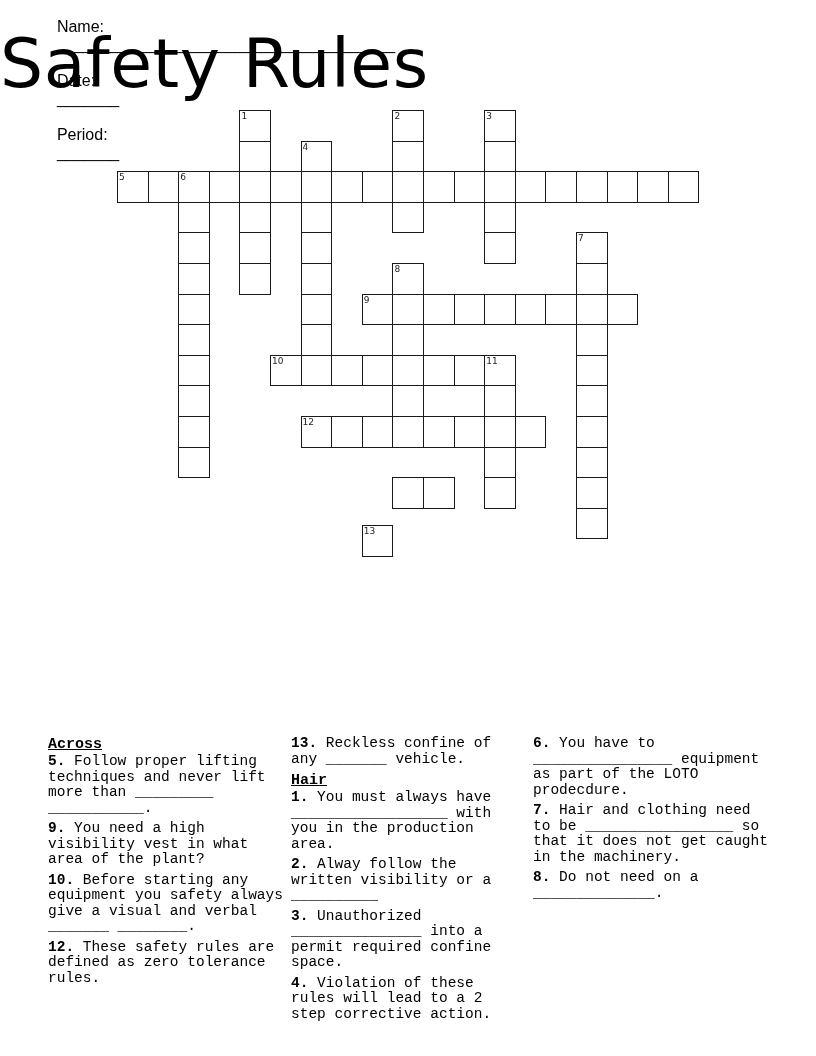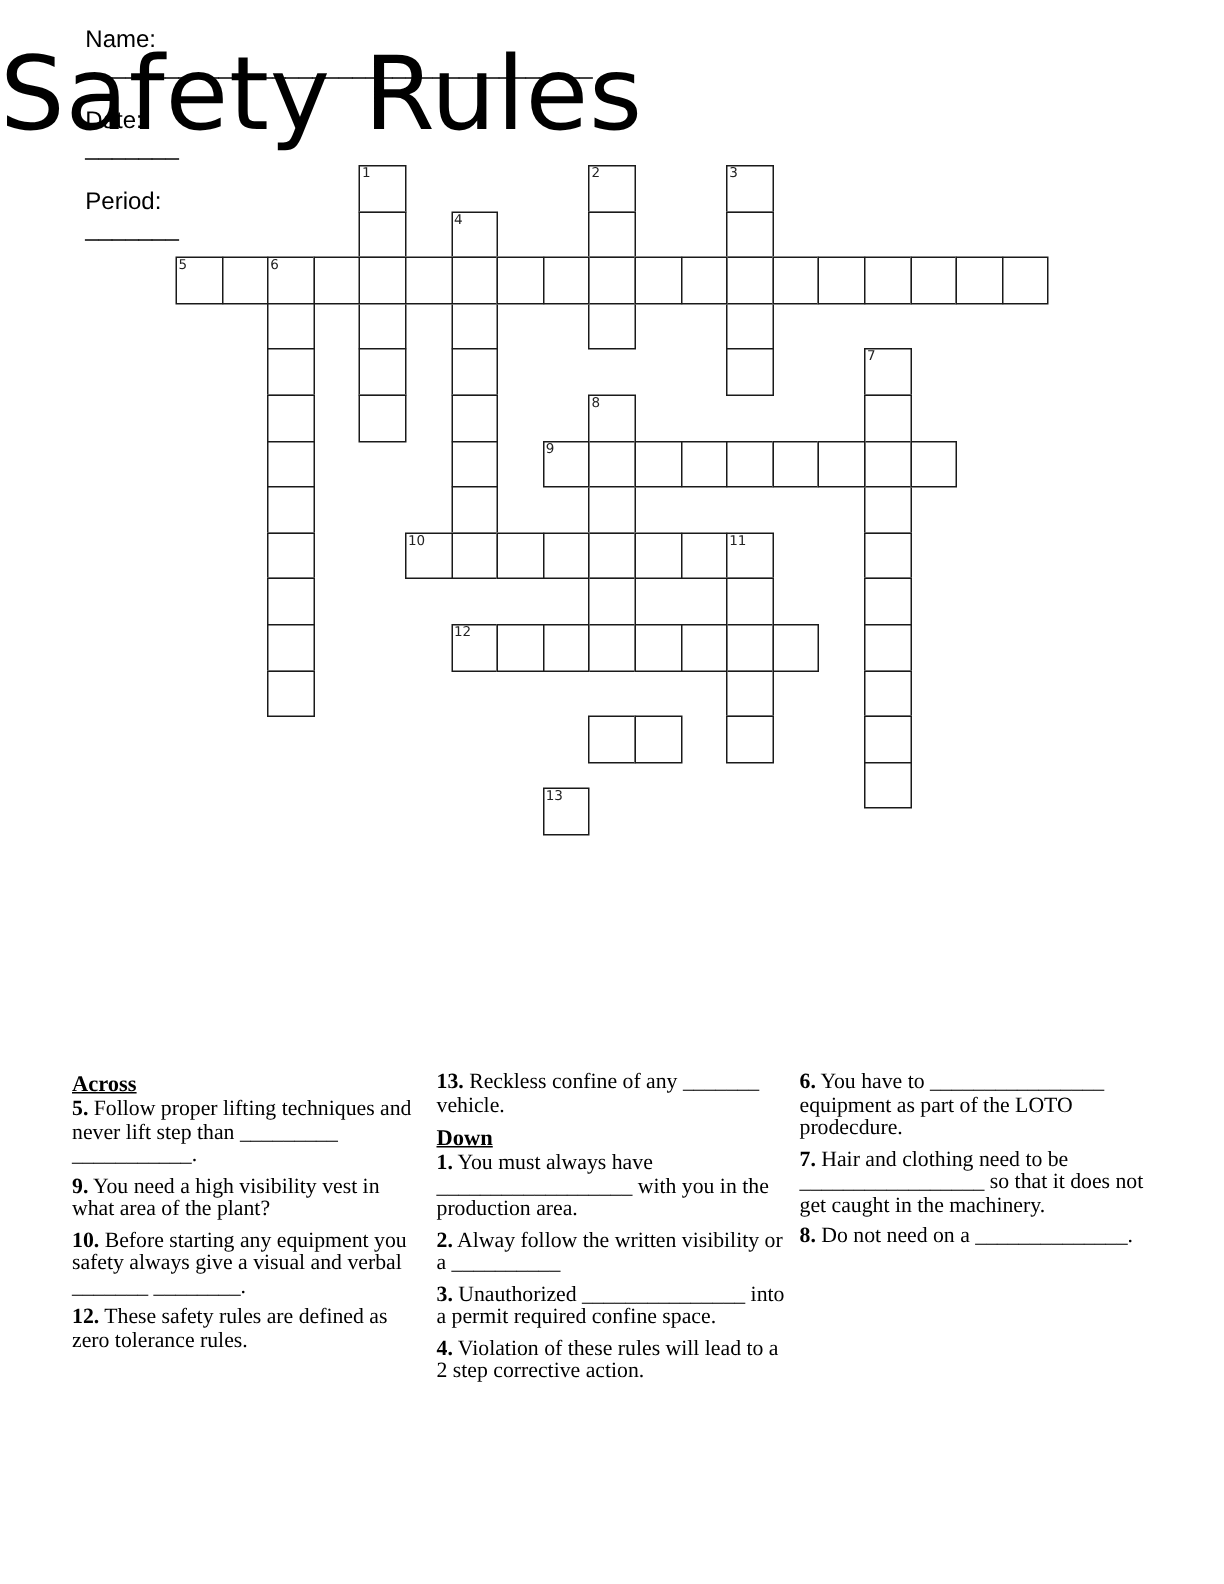--- a/index.html
+++ b/index.html
@@ -18,21 +18,21 @@
   .grid { position: absolute; left: 0; top: 0; width: 816px; height: 560px; }
   .cell {
     position: absolute; box-sizing: border-box; width: 31.6px; height: 31.6px;
     border: 1.5px solid #1a1a1a; background: #fff;
   }
   .cell .num {
     position: absolute; left: 1px; top: 0px; font-family: "DejaVu Sans", sans-serif;
     font-size: 9px; line-height: 10px; color: #222;
   }
   .clues {
-    position: absolute; top: 714px; font-family: Liberation Serif, serif;
+    position: absolute; top: 736px; font-family: Liberation Mono, monospace;
     font-size: 14.5px; line-height: 15.5px;
   }
   .clues .heading {
     font-weight: bold; text-decoration: underline; font-size: 15px; line-height: 18px;
   }
   .clue { margin-bottom: 5px; word-wrap: break-word; }
   .clue b { font-weight: bold; text-align: center; }
   .col1 { left: 48px; width: 236px; }
   .col2 { left: 291px; width: 232px; }
   .col3 { left: 533px; width: 240px; }
@@ -166,29 +166,29 @@
     <div class="cell" style="left: 514.8px; top: 416px;"></div>
     <div class="cell" style="left: 361.8px; top: 477.2px; margin-top: 48px;">
       <span class="num">13</span>
     </div>
     <div class="cell" style="left: 392.4px; top: 477.2px;"></div>
     <div class="cell" style="left: 423px; top: 477.2px;"></div>
   </div>
 
 <div class="clues col1">
   <div class="heading">Across</div>
-  <div class="clue"><b>5.</b><span> Follow proper lifting techniques and never lift step than _________ ___________.</span></div>
+  <div class="clue"><b>5.</b><span> Follow proper lifting techniques and never lift more than _________ ___________.</span></div>
   <div class="clue"><b>9.</b><span> You need a high visibility vest in what area of the plant?</span></div>
   <div class="clue"><b>10.</b><span> Before starting any equipment you safety always give a visual and verbal _______ ________.</span></div>
   <div class="clue"><b>12.</b><span> These safety rules are defined as zero tolerance rules.</span></div>
 </div>
 
 <div class="clues col2">
   <div class="clue"><b>13.</b><span> Reckless confine of any _______ vehicle.</span></div>
-  <div class="heading">Down</div>
+  <div class="heading">Hair</div>
   <div class="clue"><b>1.</b><span> You must always have __________________ with you in the production area.</span></div>
   <div class="clue"><b>2.</b><span> Alway follow the written visibility or a __________</span></div>
   <div class="clue"><b>3.</b><span> Unauthorized _______________ into a permit required confine space.</span></div>
   <div class="clue"><b>4.</b><span> Violation of these rules will lead to a 2 step corrective action.</span></div>
 </div>
 
 <div class="clues col3">
   <div class="clue"><b>6.</b><span> You have to ________________ equipment as part of the LOTO prodecdure.</span></div>
   <div class="clue"><b>7.</b><span> Hair and clothing need to be _________________ so that it does not get caught in the machinery.</span></div>
   <div class="clue"><b>8.</b><span> Do not need on a ______________.</span></div>

